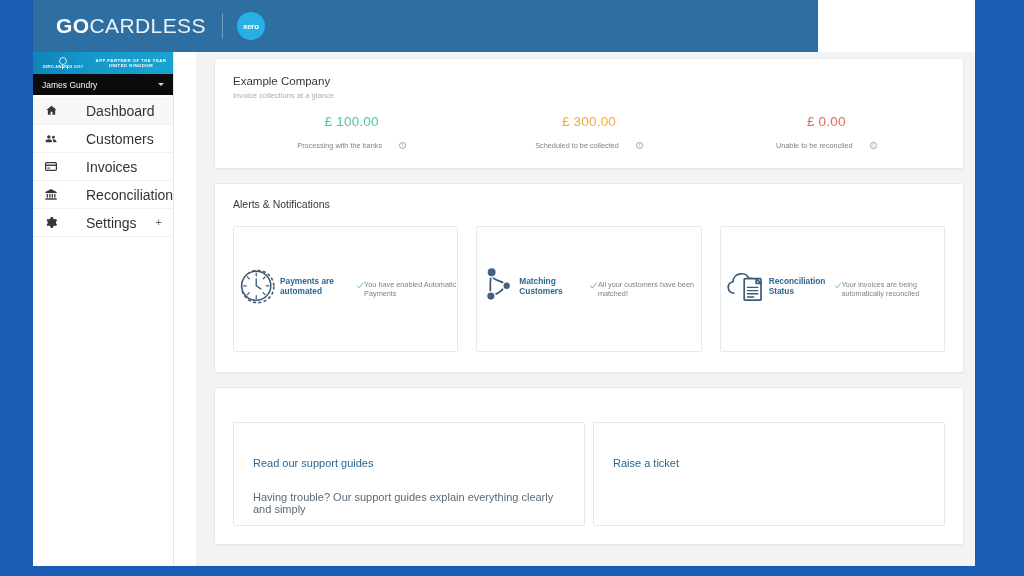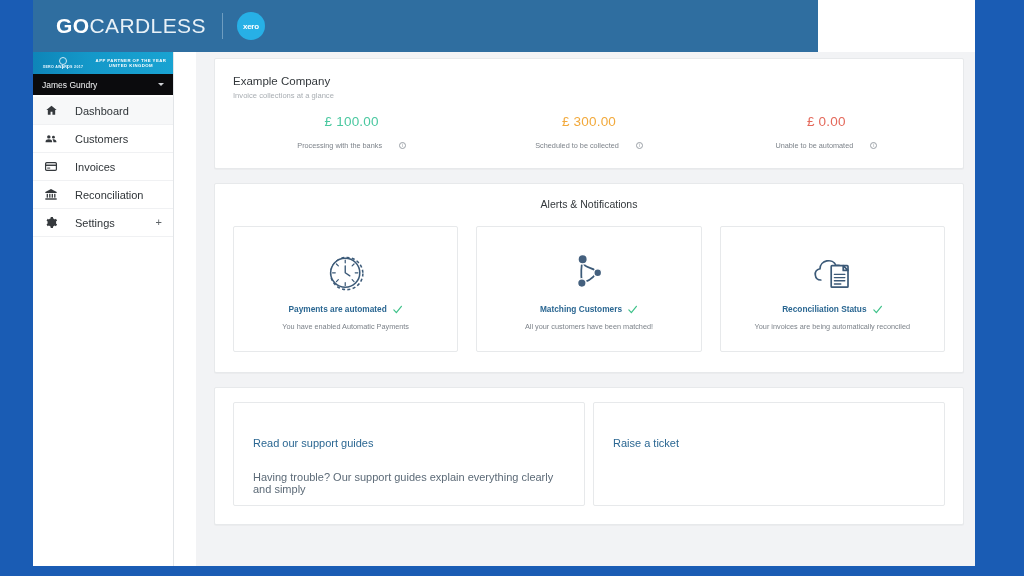--- a/index.html
+++ b/index.html
@@ -175,22 +175,22 @@
   .nav-icon {
     width: 14px;
     height: 14px;
     display: flex;
     align-items: center;
     justify-content: center;
     flex: none;
   }
   .nav-icon svg { display: block; }
   .nav-label {
-    margin-left: 17px;
-    font-size: 11px;
+    margin-left: 28px;
+    font-size: 14px;
     color: #2f3438;
     flex: 1;
   }
   .nav-plus {
     font-size: 11px;
     color: #5d6367;
     line-height: 1;
     font-weight: 300;
   }
 
@@ -256,39 +256,38 @@
     font-size: 5px;
     color: #9aa0a6;
     line-height: 1;
     font-style: normal;
   }
 
   
   #alerts-panel {
     padding: 14px 18px 20px 18px;
     margin-bottom: 14px;
-    text-align: center;
   }
   #alerts-title {
     font-size: 10.5px;
     color: #33383c;
     margin-bottom: 16px;
   }
   #alert-cards {
     display: flex;
     gap: 18px;
   }
   .alert-card {
     flex: 1;
     border: 1px solid #e7e9eb;
     border-radius: 2px;
     background: #ffffff;
     height: 126px;
     display: flex;
-    flex-direction: column;
+    flex-direction: row;
     align-items: center;
     justify-content: center;
     cursor: pointer;
   }
   .alert-graphic {
     height: 48px;
     display: flex;
     align-items: center;
     justify-content: center;
     margin-bottom: 8px;
@@ -310,20 +309,21 @@
     color: #7d838a;
   }
 
   
   #support-panel {
     padding: 14px 18px 18px 18px;
   }
   #support-cards {
     display: flex;
     gap: 8px;
+    margin-top: 20px;
   }
   .support-card {
     flex: 1;
     border: 1px solid #e7e9eb;
     border-radius: 2px;
     background: #ffffff;
     height: 104px;
     padding: 34px 19px 0 19px;
     cursor: pointer;
   }
@@ -455,21 +455,21 @@
             <div class="metric-value" style="color:#f2a93b">£ 300.00</div>
             <div class="metric-label">
               <span>Scheduled to be collected</span>
               <i class="info-icon">i</i>
             </div>
           </div>
 
           <div class="metric">
             <div class="metric-value" style="color:#e4695b">£ 0.00</div>
             <div class="metric-label">
-              <span>Unable to be automated</span>
+              <span>Unable to be reconciled</span>
               <i class="info-icon">i</i>
             </div>
           </div>
 
         </div>
       </div>
 
       <div class="panel" id="alerts-panel">
         <div id="alerts-title">Alerts &amp; Notifications</div>
         <div id="alert-cards">

